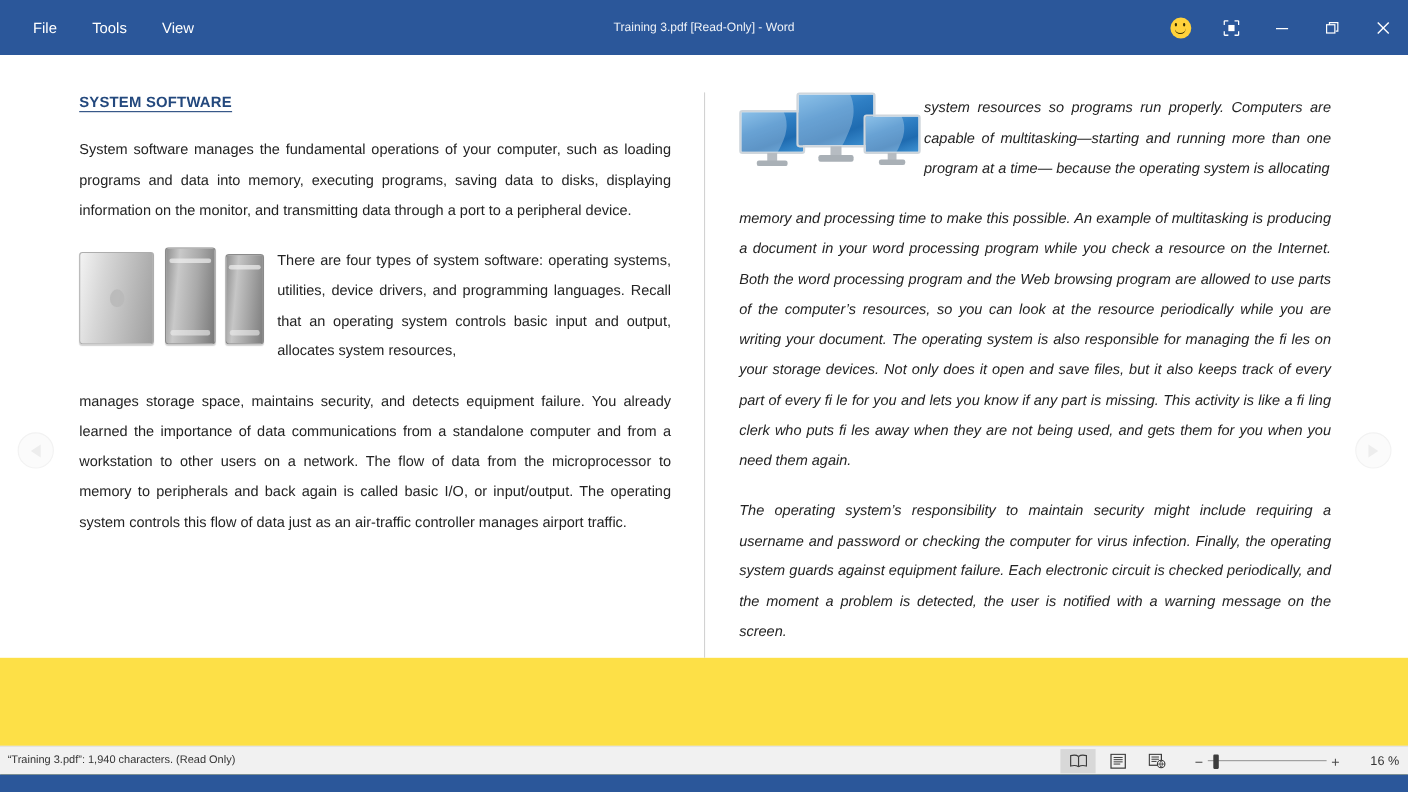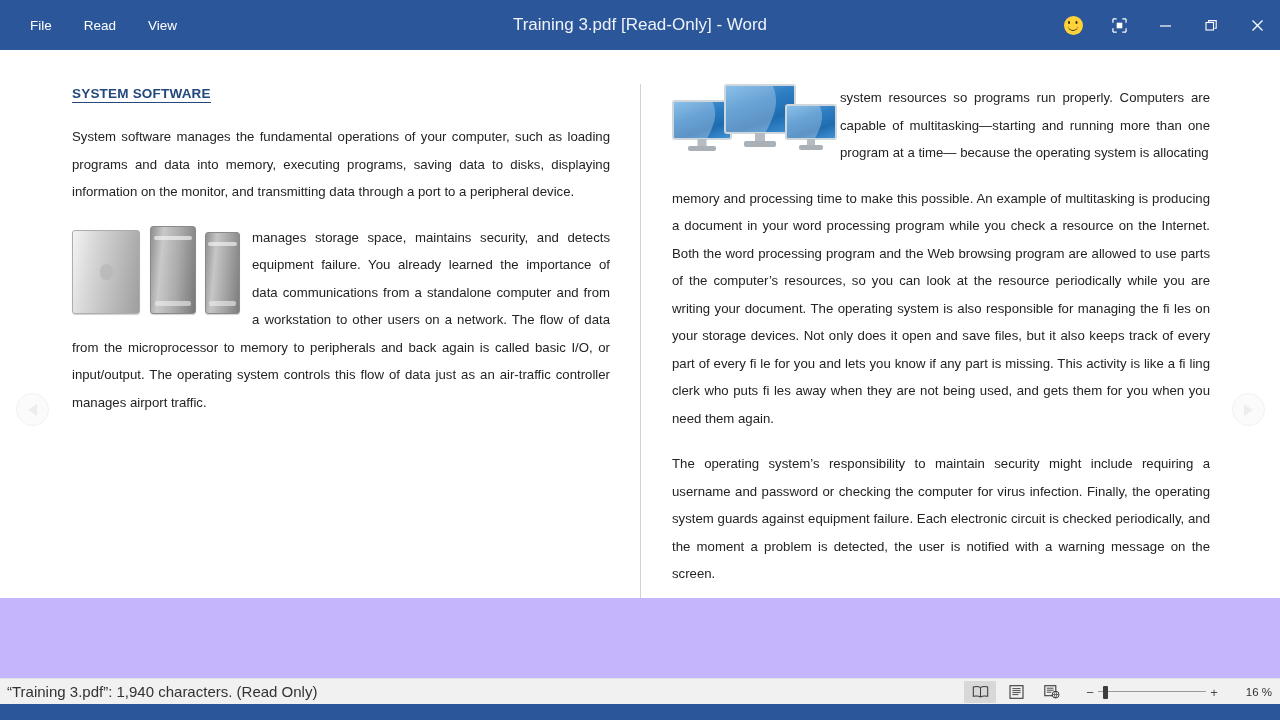--- a/index.html
+++ b/index.html
@@ -5,21 +5,21 @@
   * { box-sizing: border-box; margin: 0; padding: 0; }
   html, body {
     width: 1280px; height: 720px;
     overflow: hidden;
     background: #ffffff;
     font-family: "Liberation Sans", sans-serif;
   }
   #app {
     position: relative;
     width: 1280px; height: 720px;
-    background: #c4b5fd;
+    background: #fde047;
     border-radius: 20px;
   }
 
   
   .titlebar {
     position: absolute; top: 0; left: 0;
     width: 1280px; height: 50px;
     background: #2b579a;
     display: flex; align-items: center;
   }
@@ -35,21 +35,21 @@
     cursor: default;
     white-space: nowrap;
   }
   .title-text {
     position: absolute;
     left: 0; right: 0; top: 0;
     height: 50px;
     line-height: 50px;
     text-align: center;
     color: #eef2f8;
-    font-size: 17px;
+    font-size: 11px;
     pointer-events: none;
   }
   .win-controls {
     position: absolute; right: 0; top: 0;
     height: 50px;
     display: flex; align-items: center;
   }
   .win-btn {
     width: 46px; height: 50px;
     display: flex; align-items: center; justify-content: center;
@@ -100,21 +100,21 @@
     width: 1px; height: 555px;
     background: #d2d2d2;
   }
 
   .column {
     position: absolute;
     top: 34px;
     width: 538px;
   }
   .col-left  { left: 72px; }
-  .col-right { left: 672px; }
+  .col-right { left: 672px; font-style: italic; }
 
   .doc-heading {
     font-family: "Liberation Sans", sans-serif;
     font-size: 13.5px;
     font-weight: bold;
     color: #23487d;
     letter-spacing: 0.2px;
     display: inline-block;
     border-bottom: 1.6px solid #23487d;
     padding-bottom: 1px;
@@ -342,21 +342,21 @@
   
   .statusbar {
     position: absolute;
     top: 678px; left: 0;
     width: 1280px; height: 26px;
     background: #f1f1f1;
     border-top: 1px solid #e1e1e1;
     display: flex; align-items: center;
   }
   .status-text {
-    font-size: 15px;
+    font-size: 10px;
     color: #333333;
     padding-left: 7px;
     white-space: nowrap;
   }
   .status-right {
     position: absolute;
     right: 8px; top: 0;
     height: 26px;
     display: flex; align-items: center;
     gap: 0px;
@@ -418,21 +418,21 @@
   }
 </style>
 </head>
 <body>
 
 <div id="app">
 
   <div class="titlebar">
     <div class="menubar">
       <div class="menu-item">File</div>
-      <div class="menu-item">Read</div>
+      <div class="menu-item">Tools</div>
       <div class="menu-item">View</div>
     </div>
 
     <div class="title-text">Training 3.pdf [Read-Only] - Word</div>
 
     <div class="win-controls">
       <div class="win-btn">
         <span class="smiley"></span>
       </div>
       <div class="win-btn">
@@ -470,20 +470,21 @@
         <div class="doc-heading">SYSTEM SOFTWARE</div>
 
         <p class="doc-p">System software manages the fundamental operations of your computer, such as loading programs and data into memory, executing programs, saving data to disks, displaying information on the monitor, and transmitting data through a port to a peripheral device.</p>
 
         <div class="img-towers">
           <div class="tower tower-1"></div>
           <div class="tower tower-2"></div>
           <div class="tower tower-3"></div>
         </div>
 
+        <p class="doc-p">There are four types of system software: operating systems, utilities, device drivers, and programming languages. Recall that an operating system controls basic input and output, allocates system resources,</p>
 
         <p class="doc-p">manages storage space, maintains security, and detects equipment failure. You already learned the importance of data communications from a standalone computer and from a workstation to other users on a network. The flow of data from the microprocessor to memory to peripherals and back again is called basic I/O, or input/output. The operating system controls this flow of data just as an air-traffic controller manages airport traffic.</p>
 
       </div>
 
       <div class="column col-right">
         <div class="img-monitors">
           <div class="mon mon-a">
             <div class="screen"></div>
             <div class="stand"></div>

